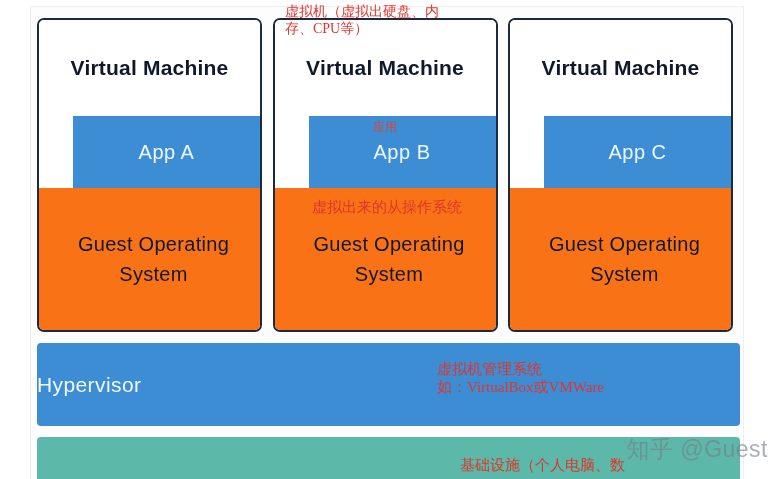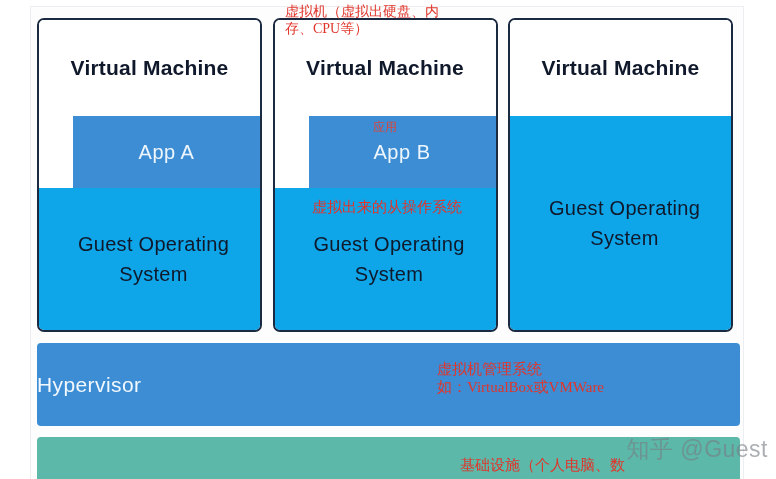--- a/index.html
+++ b/index.html
@@ -78,21 +78,21 @@
     justify-content: center;
     font-size: 20px;
     color: #eef6fd;
     letter-spacing: 0.5px;
     position: relative;
     margin-left: 34px;
   }
 
   .vm-guest {
     flex: 1;
-    background: #0ea5e9;
+    background: #f97316;
     display: flex;
     flex-direction: column;
     align-items: center;
     justify-content: center;
     font-size: 20px;
     color: #10192b;
     line-height: 1.52;
     letter-spacing: 0.3px;
     text-align: center;
     padding-left: 8px;
@@ -220,20 +220,23 @@
       <div class="vm-app">
         <span>App B</span>
       </div>
       <div class="vm-guest">Guest
 Operating
 System</div>
     </div>
 
     <div class="vm-box">
       <div class="vm-title">Virtual Machine</div>
+      <div class="vm-app">
+        <span>App C</span>
+      </div>
       <div class="vm-guest">Guest
 Operating
 System</div>
     </div>
 
   </div>
 
   <div class="hypervisor-band">
     <span>Hypervisor</span>
   </div>

